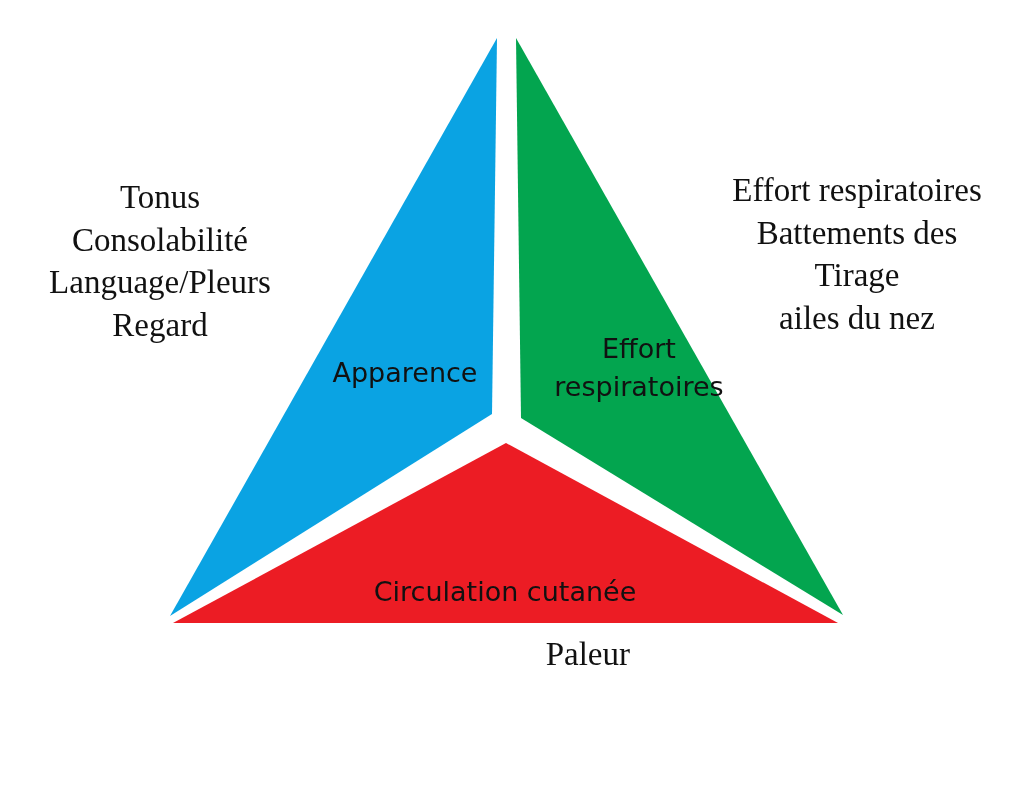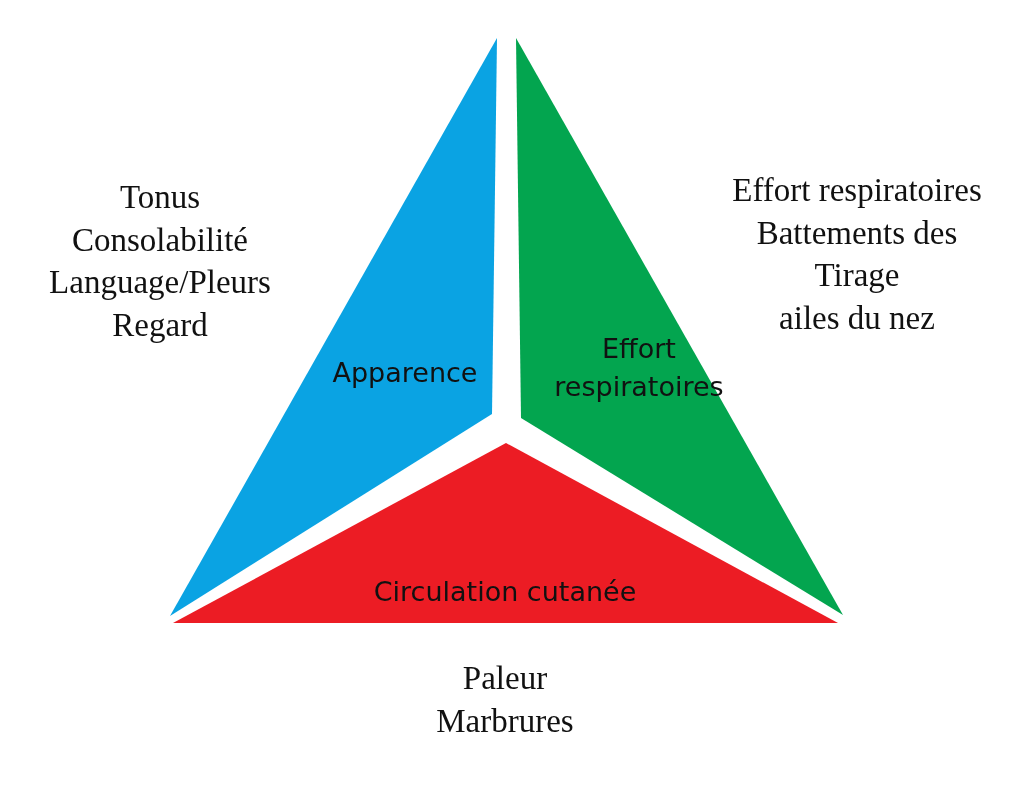--- a/index.html
+++ b/index.html
@@ -36,17 +36,16 @@
     <div>Regard</div>
   </div>
 
   <div class="label-block" style="left:690px; top:169px; width:334px;">
     <div>Effort respiratoires</div>
     <div>Battements des</div>
     <div>Tirage</div>
     <div>ailes du nez</div>
   </div>
 
-  <div class="label-block" style="left:380px; top:657px; width:250px;">
+  <div class="label-block" style="left:380px; top:633px; width:250px;text-align:right;">
     <div>Paleur</div>
-    <div>Marbrures</div>
   </div>
 </div>
 
 </body></html>

